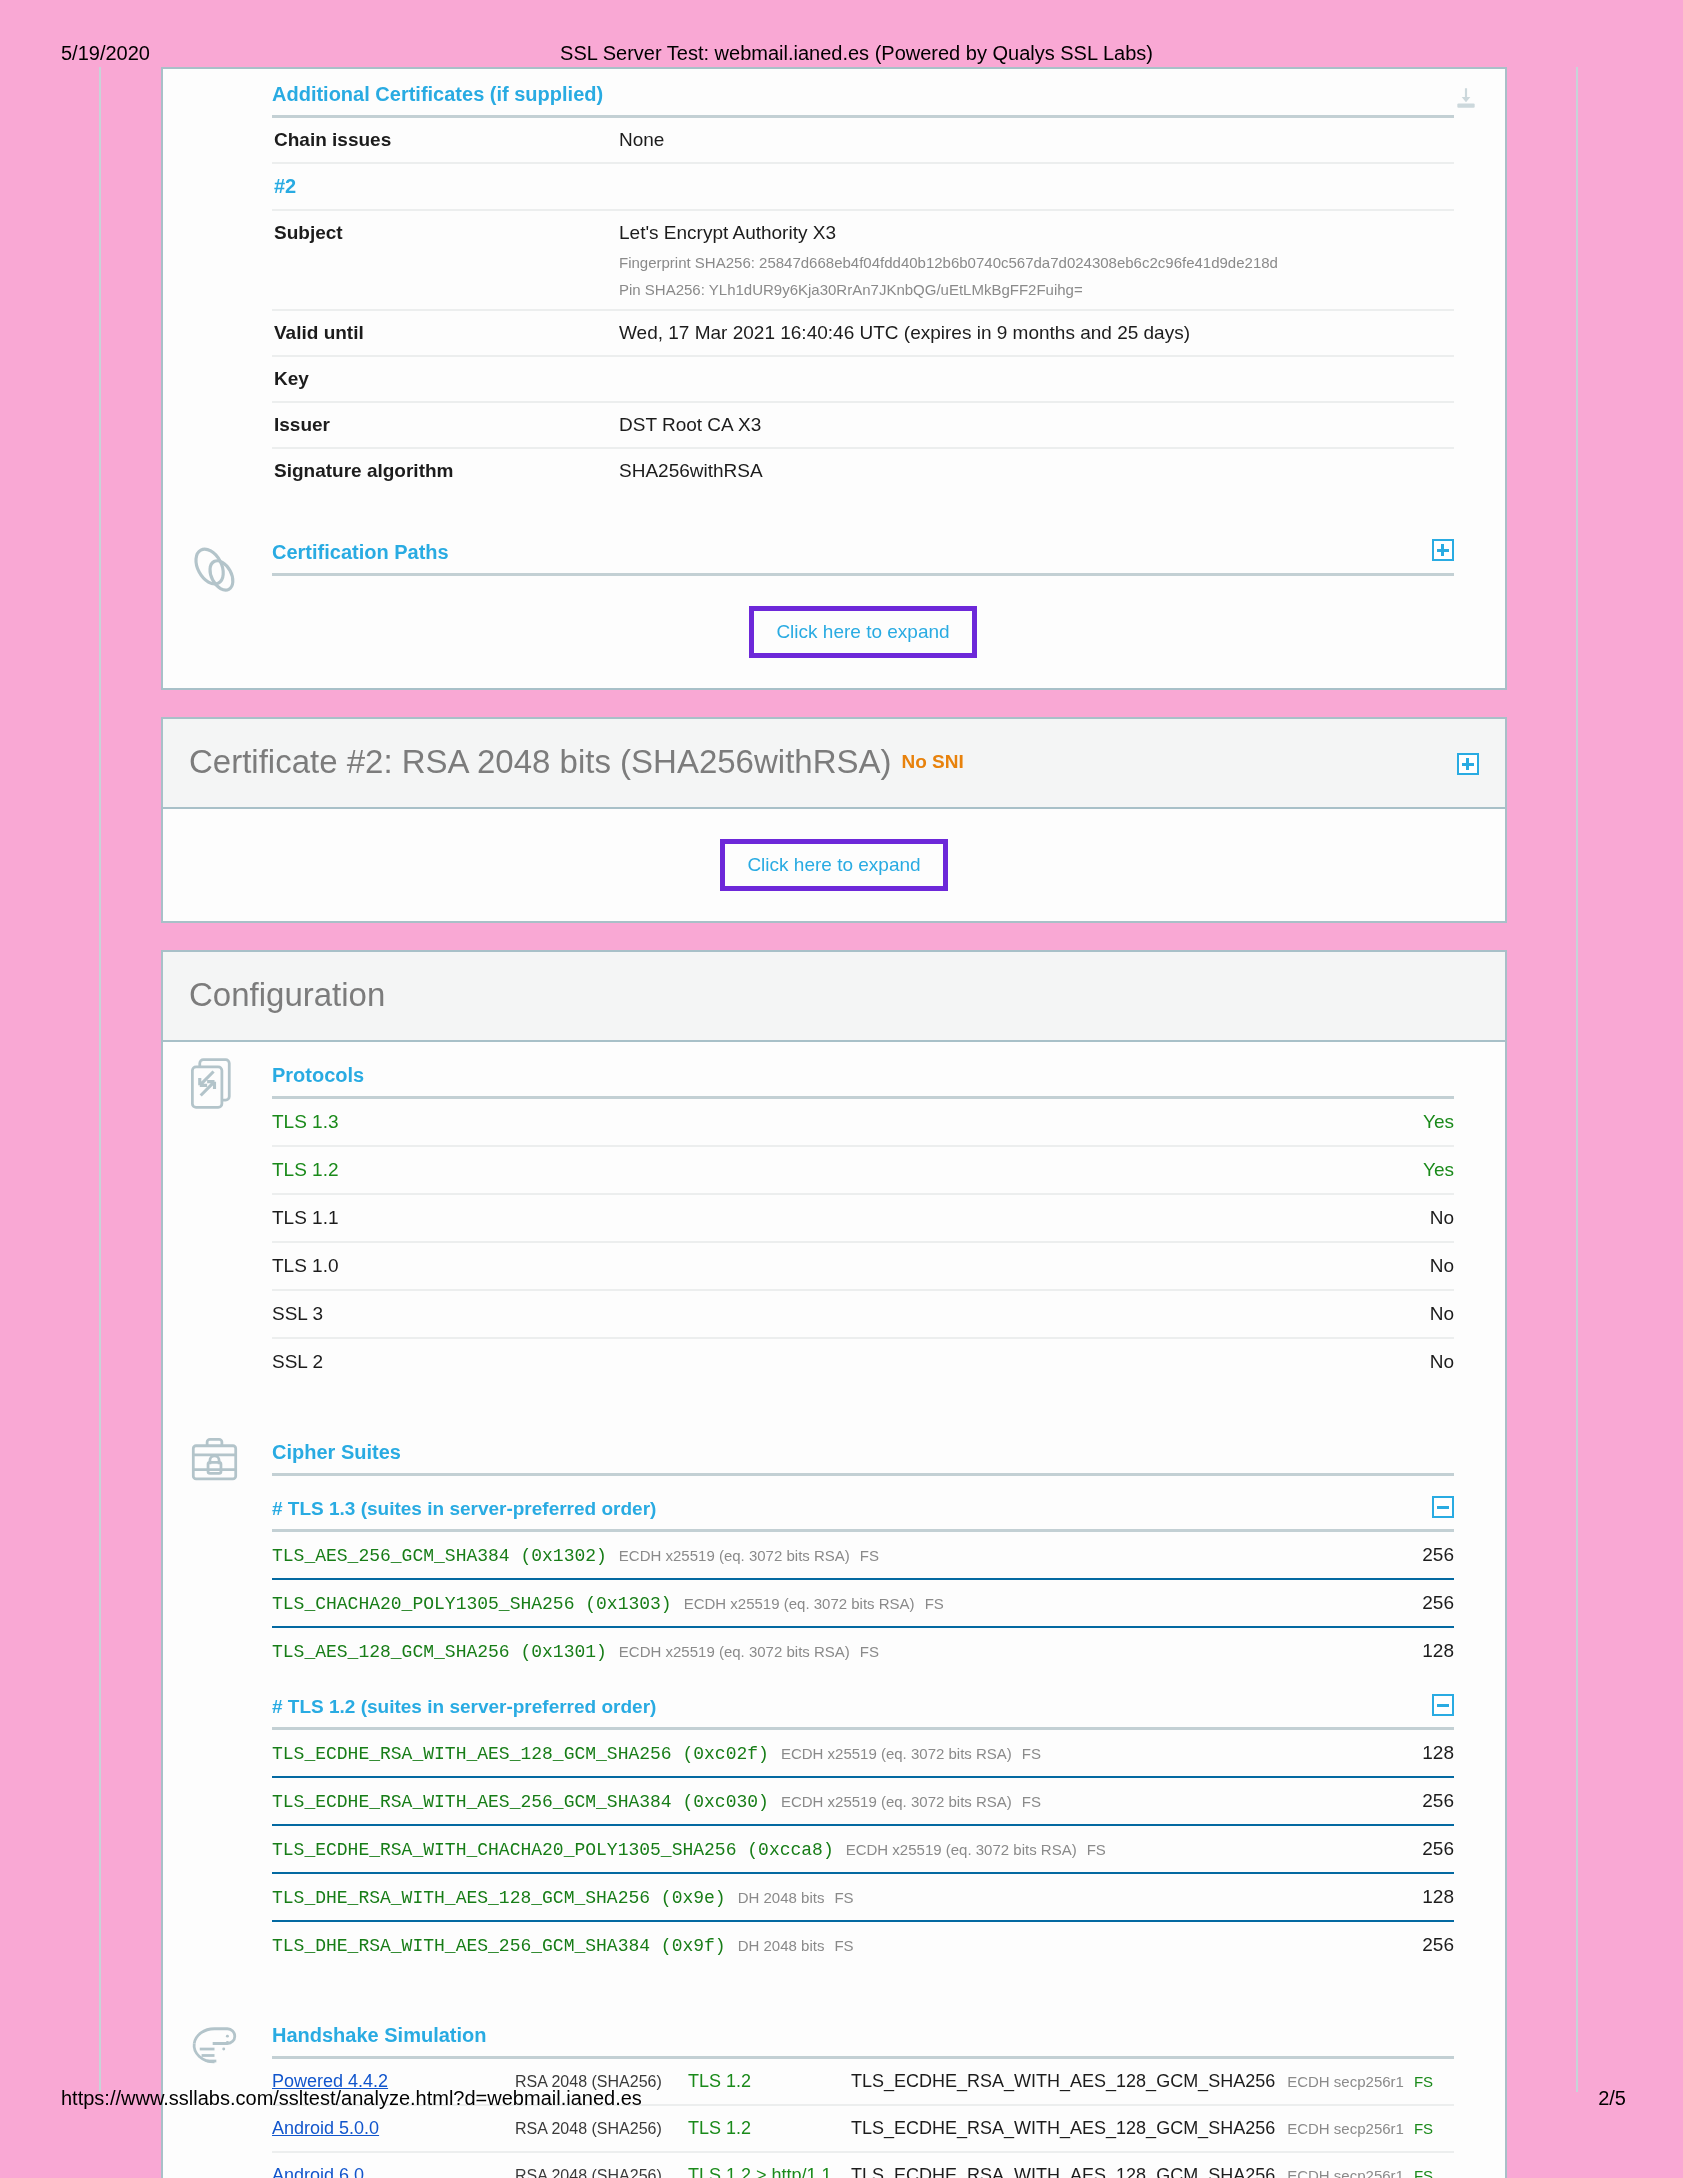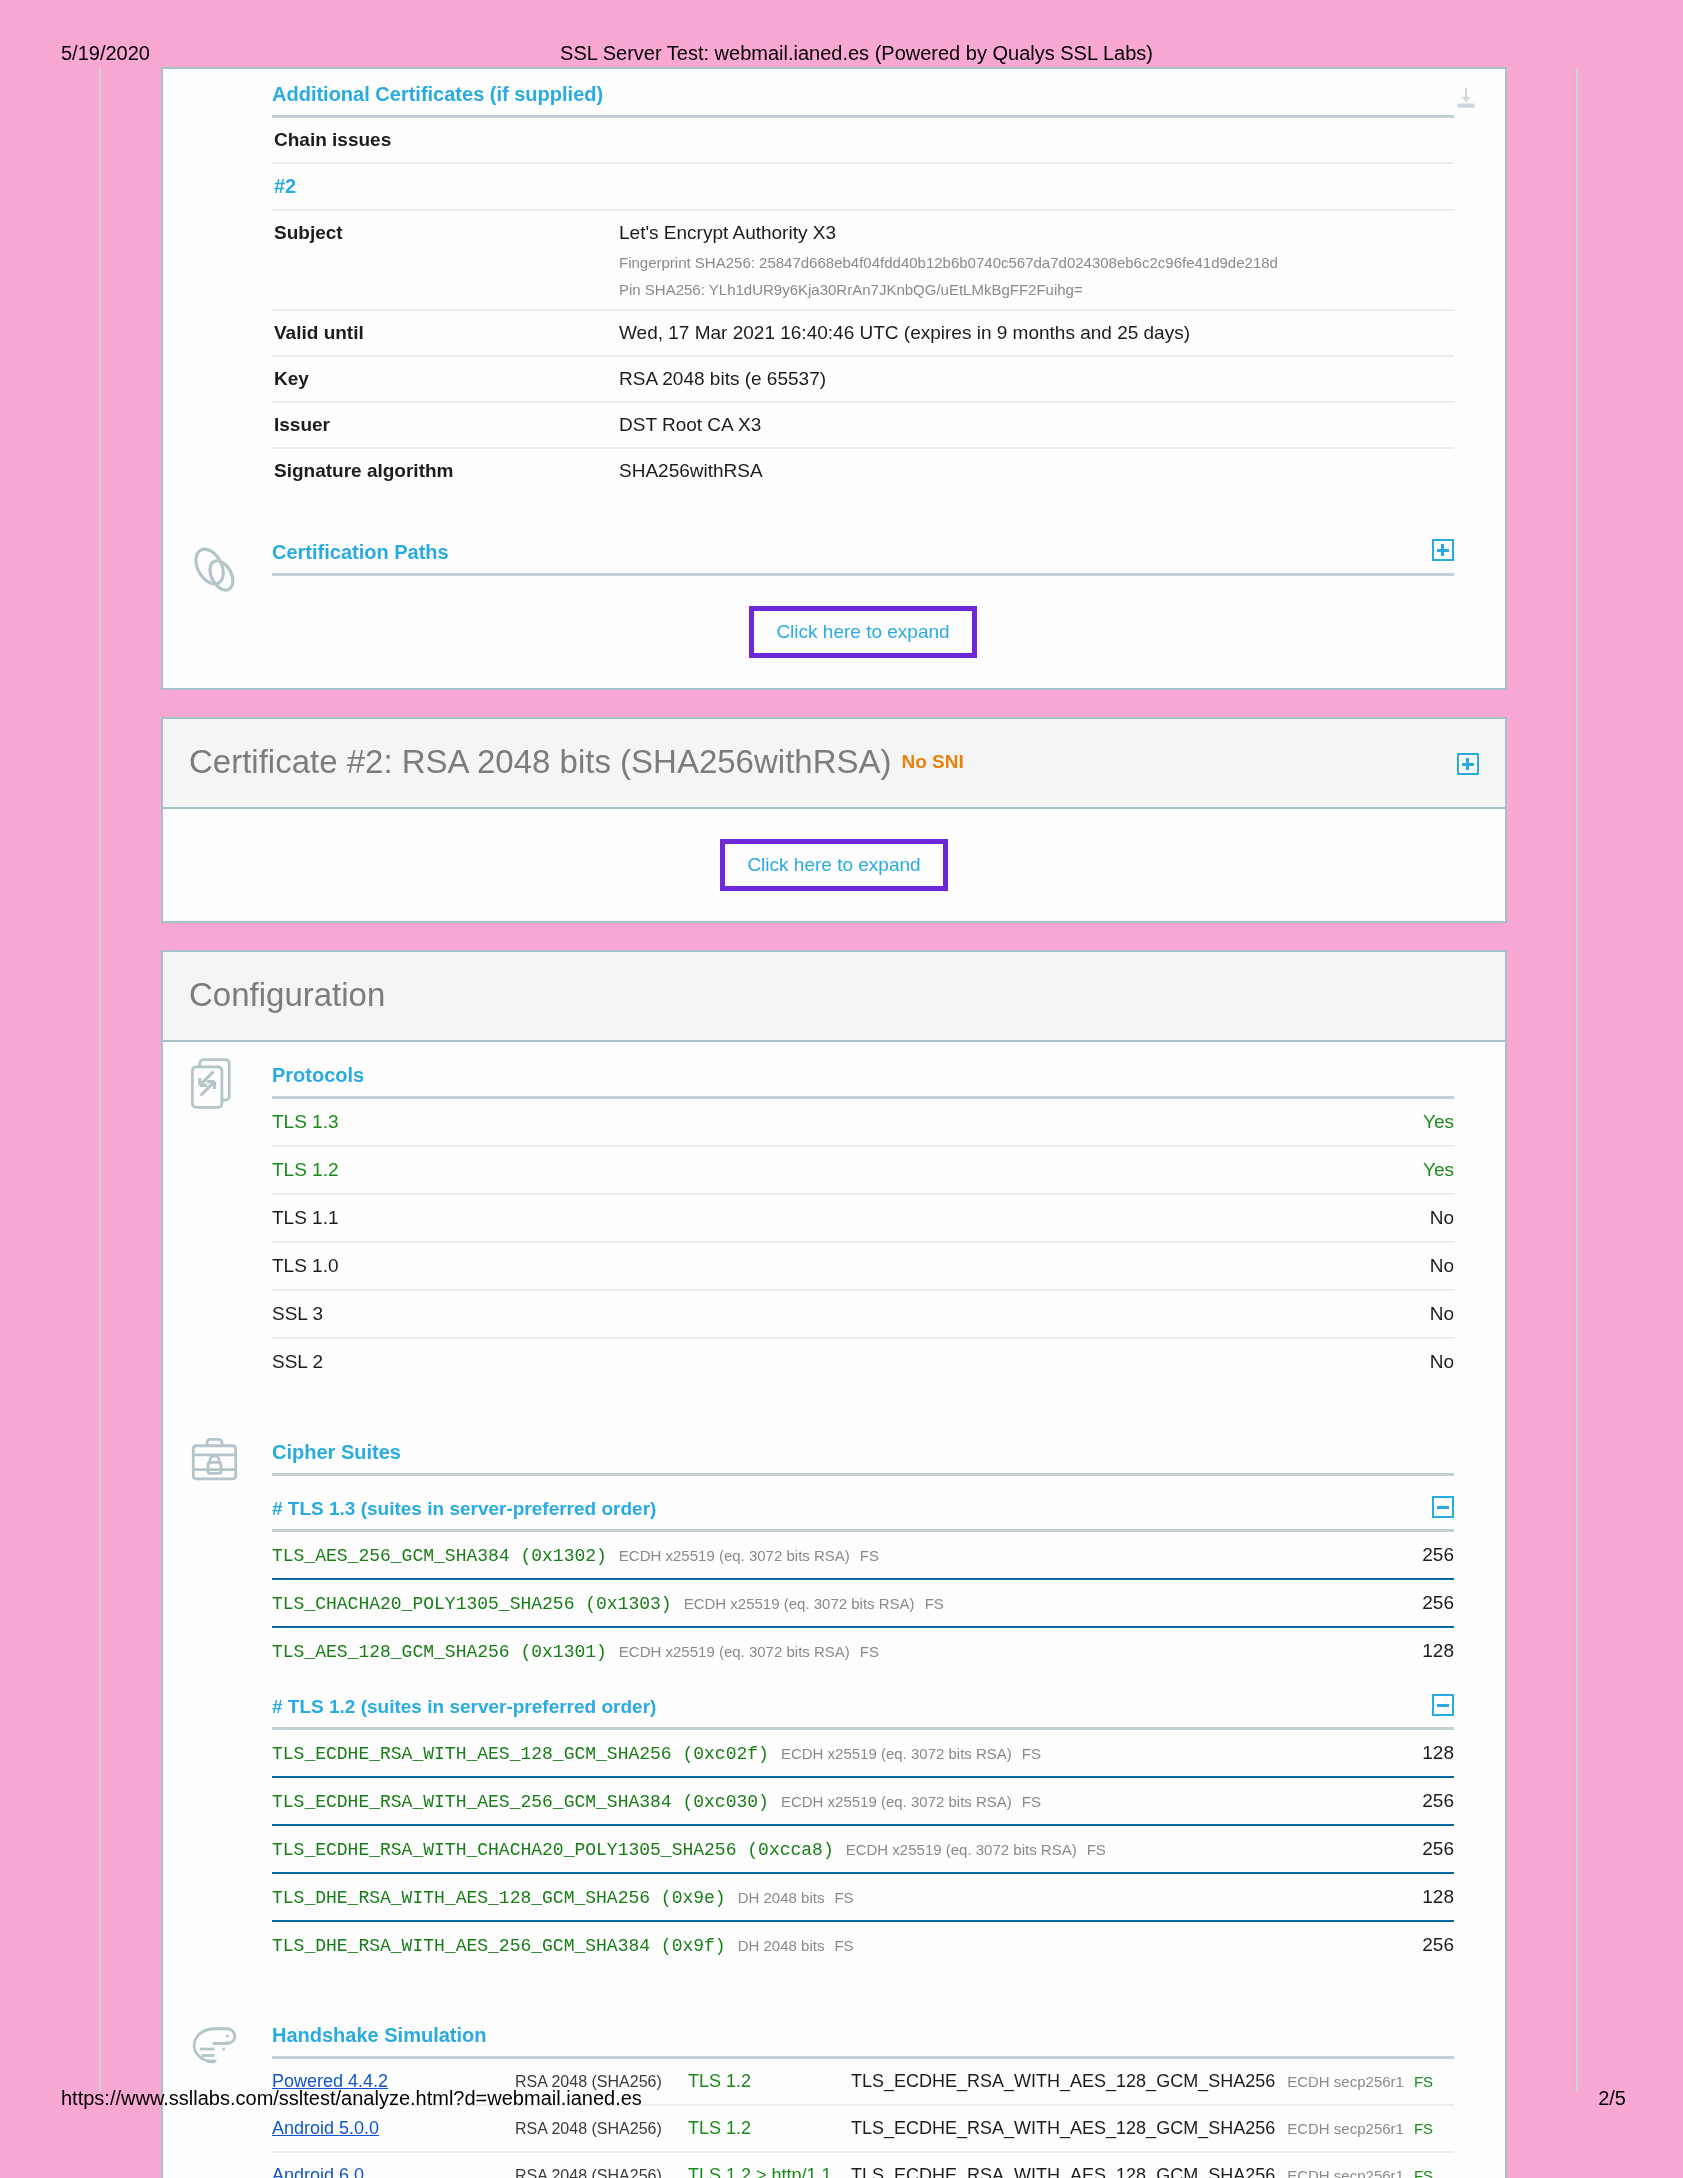--- a/index.html
+++ b/index.html
@@ -311,20 +311,21 @@
 
     <div class="panel">
       <div class="panel-body">
 
         <div class="section">
           <div class="section-inner" style="margin-left:109px;">
             <div class="section-title">Additional Certificates (if supplied)</div>
 
             <div class="kv-row">
               <div class="kv-key">Chain issues</div>
+              <div class="kv-val">None</div>
             </div>
 
             <div class="kv-row">
               <div class="kv-key link-blue">#2</div>
               <div class="kv-val"></div>
             </div>
 
             <div class="kv-row">
               <div class="kv-key">Subject</div>
               <div class="kv-val">
@@ -334,21 +335,20 @@
               </div>
             </div>
 
             <div class="kv-row">
               <div class="kv-key">Valid until</div>
               <div class="kv-val">Wed, 17 Mar 2021 16:40:46 UTC (expires in 9 months and 25 days)</div>
             </div>
 
             <div class="kv-row">
               <div class="kv-key">Key</div>
-              <div class="kv-val">RSA 2048 bits (e 65537)</div>
             </div>
 
             <div class="kv-row">
               <div class="kv-key">Issuer</div>
               <div class="kv-val">DST Root CA X3</div>
             </div>
 
             <div class="kv-row">
               <div class="kv-key">Signature algorithm</div>
               <div class="kv-val">SHA256withRSA</div>

